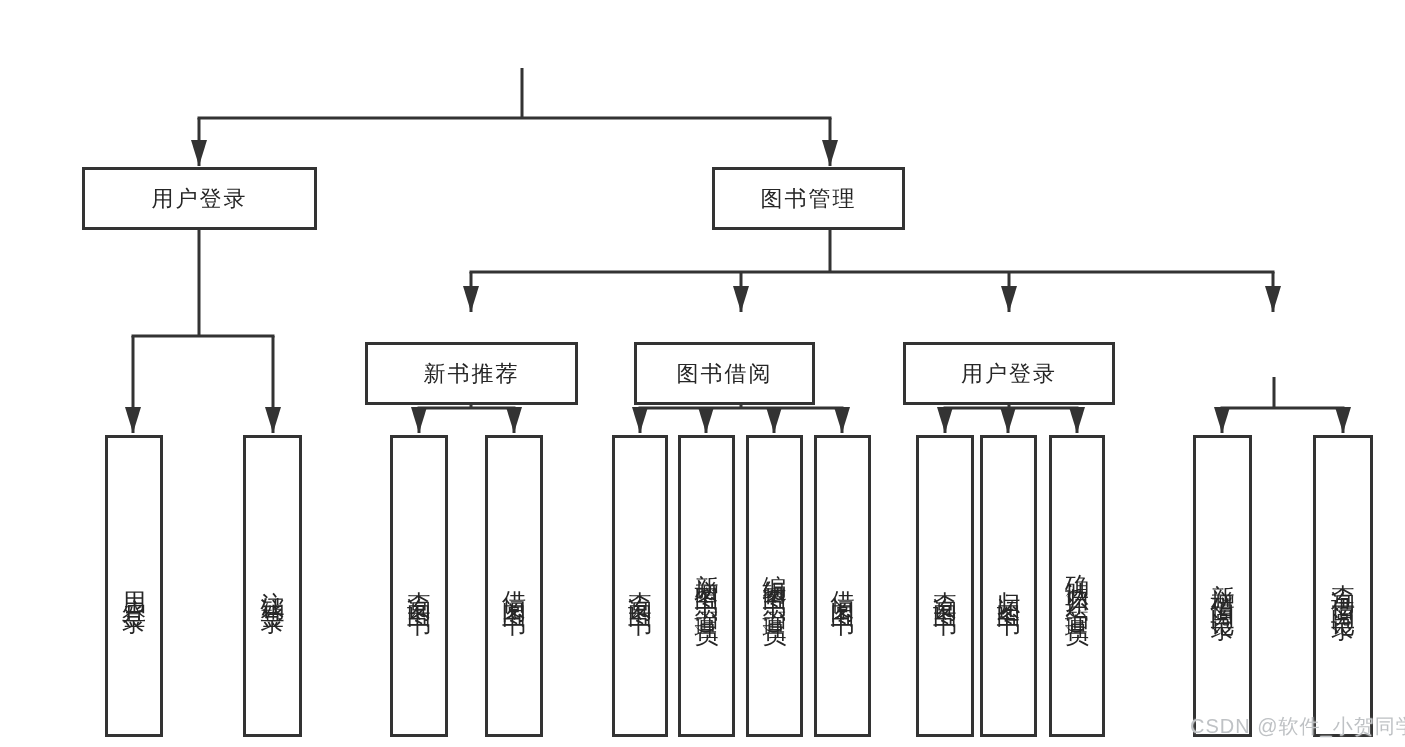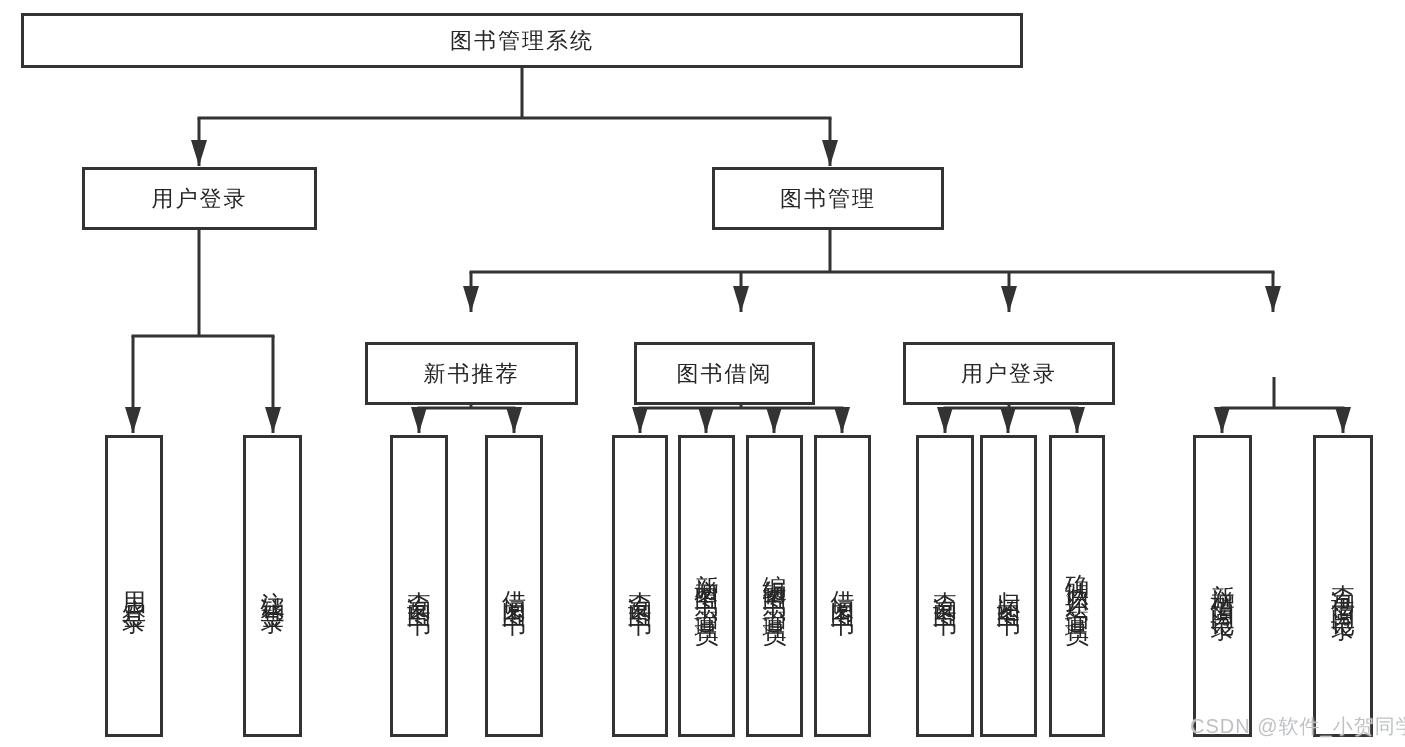--- a/index.html
+++ b/index.html
@@ -109,24 +109,23 @@
     <line x1="842" y1="408" x2="842" y2="433" stroke="#333333" stroke-width="3" marker-end="url(#ah)"></line>
 
     <line x1="945" y1="408" x2="945" y2="433" stroke="#333333" stroke-width="3" marker-end="url(#ah)"></line>
     <line x1="1008" y1="408" x2="1008" y2="433" stroke="#333333" stroke-width="3" marker-end="url(#ah)"></line>
     <line x1="1077" y1="408" x2="1077" y2="433" stroke="#333333" stroke-width="3" marker-end="url(#ah)"></line>
 
     <line x1="1222" y1="408" x2="1222" y2="433" stroke="#333333" stroke-width="3" marker-end="url(#ah)"></line>
     <line x1="1343" y1="408" x2="1343" y2="433" stroke="#333333" stroke-width="3" marker-end="url(#ah)"></line>
   </svg>
 
-  <div class="node root">图书管理系统</div>
 
   <div class="node lvl1" style="left:82px;width:235px">用户登录</div>
-  <div class="node lvl1" style="left:712px;width:232px">图书管理</div>
+  <div class="node lvl1" style="left:712px;width:193px">图书管理</div>
 
   <div class="node lvl2" style="left:365px;width:213px">新书推荐</div>
   <div class="node lvl2" style="left:634px;width:181px">图书借阅</div>
   <div class="node lvl2" style="left:903px;width:212px">用户登录</div>
 
   <div class="leaf" style="left:105px;width:58px">
     <span class="vtext">用户登录</span>
   </div>
   <div class="leaf" style="left:243px;width:59px">
     <span class="vtext">注销登录</span>

